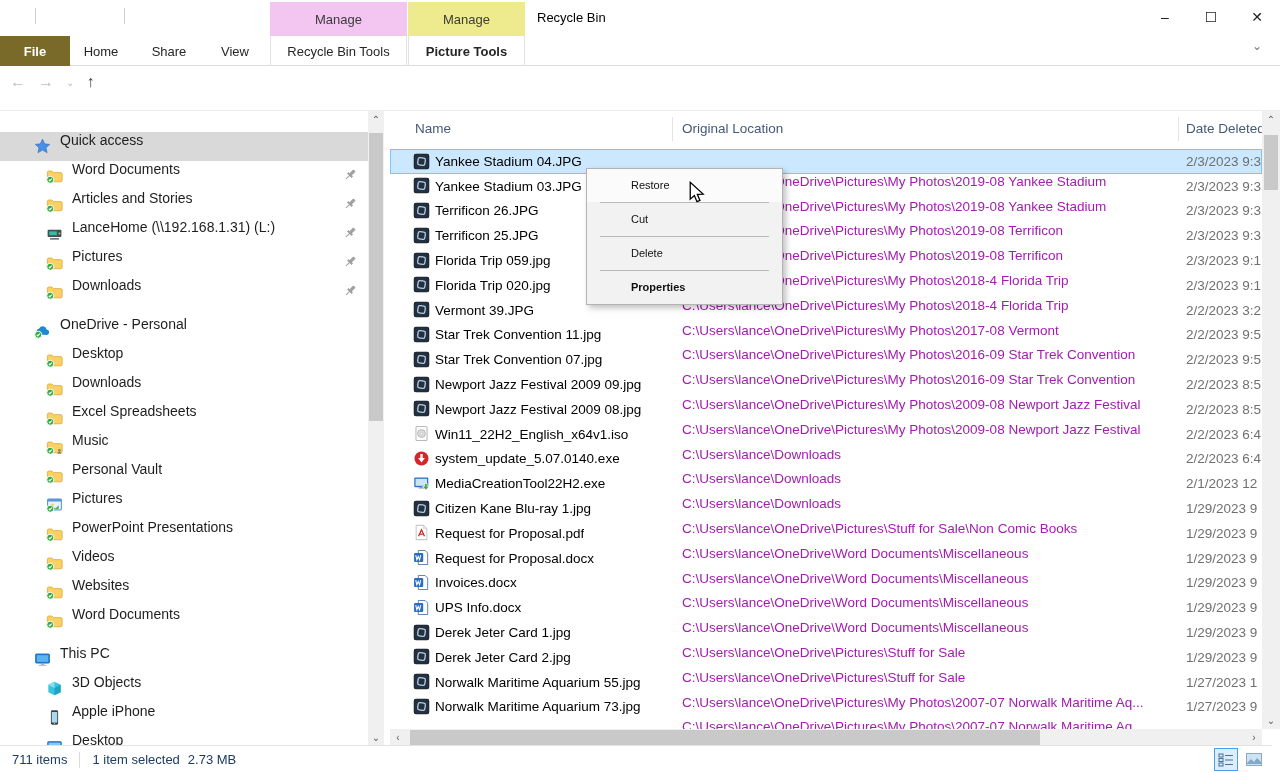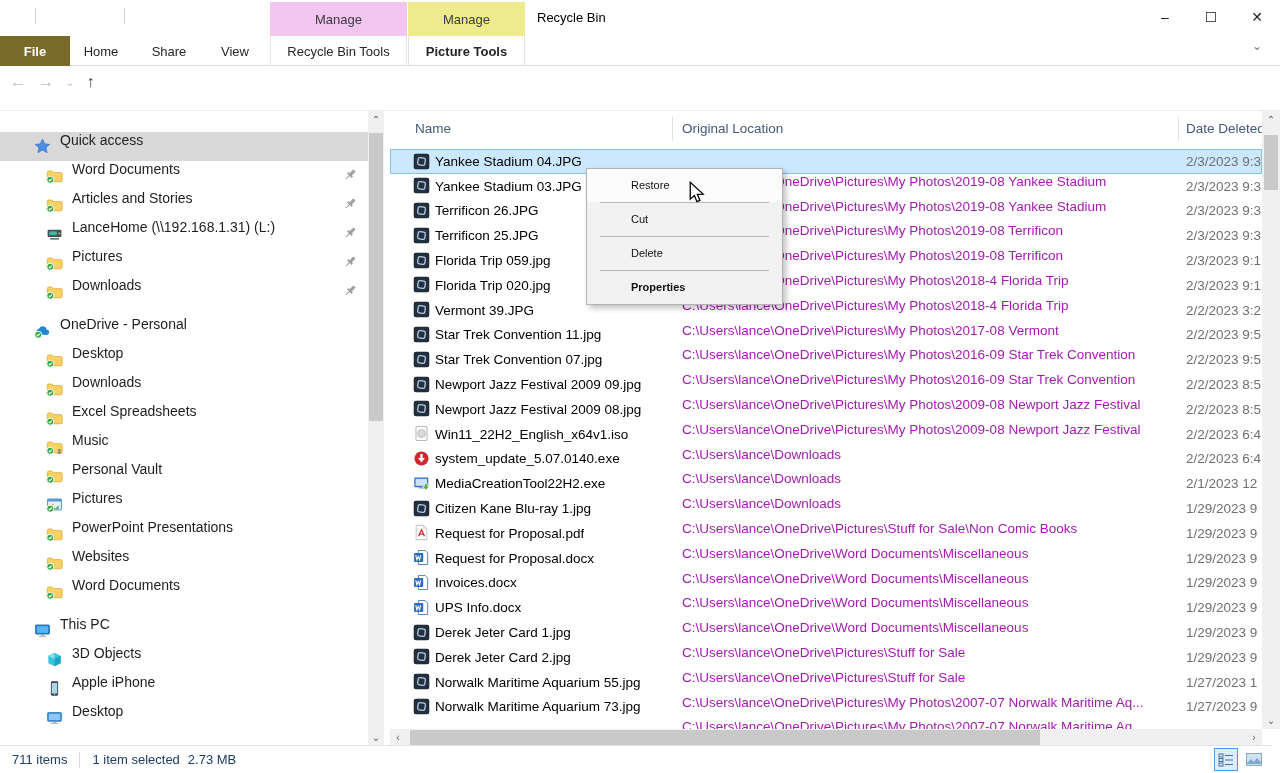--- a/index.html
+++ b/index.html
@@ -321,20 +321,30 @@
         </div>
         <div class="side-row" style="padding-left: 46px;">
           <span class="icon">
             <svg width="17" height="17" viewBox="0 0 16 16">
               <path d="M1.3 5c0-.7.5-1.2 1.2-1.2h3.1l1.4 1.5h7c.7 0 1.2.5 1.2 1.2v6.2c0 .7-.5 1.2-1.2 1.2H2.5c-.7 0-1.2-.5-1.2-1.2z" fill="#fbd064" stroke="#dcae3c" stroke-width=".8"></path>
               <circle cx="4" cy="12" r="3.3" fill="#2daa3f" stroke="#fff" stroke-width=".9"></circle>
               <path d="M2.6 12l1 1 1.9-2.1" stroke="#fff" stroke-width="1.1" fill="none"></path>
             </svg>
           </span>
           <span>PowerPoint Presentations</span>
+        </div>
+        <div class="side-row" style="padding-left: 46px;">
+          <span class="icon">
+            <svg width="17" height="17" viewBox="0 0 16 16">
+              <path d="M1.3 5c0-.7.5-1.2 1.2-1.2h3.1l1.4 1.5h7c.7 0 1.2.5 1.2 1.2v6.2c0 .7-.5 1.2-1.2 1.2H2.5c-.7 0-1.2-.5-1.2-1.2z" fill="#fbd064" stroke="#dcae3c" stroke-width=".8"></path>
+              <circle cx="4" cy="12" r="3.3" fill="#2daa3f" stroke="#fff" stroke-width=".9"></circle>
+              <path d="M2.6 12l1 1 1.9-2.1" stroke="#fff" stroke-width="1.1" fill="none"></path>
+            </svg>
+          </span>
+          <span>Videos</span>
         </div>
         <div class="side-row" style="padding-left: 46px;">
           <span class="icon">
             <svg width="17" height="17" viewBox="0 0 16 16">
               <path d="M1.3 5c0-.7.5-1.2 1.2-1.2h3.1l1.4 1.5h7c.7 0 1.2.5 1.2 1.2v6.2c0 .7-.5 1.2-1.2 1.2H2.5c-.7 0-1.2-.5-1.2-1.2z" fill="#fbd064" stroke="#dcae3c" stroke-width=".8"></path>
               <circle cx="4" cy="12" r="3.3" fill="#2daa3f" stroke="#fff" stroke-width=".9"></circle>
               <path d="M2.6 12l1 1 1.9-2.1" stroke="#fff" stroke-width="1.1" fill="none"></path>
             </svg>
           </span>
           <span>Websites</span>

